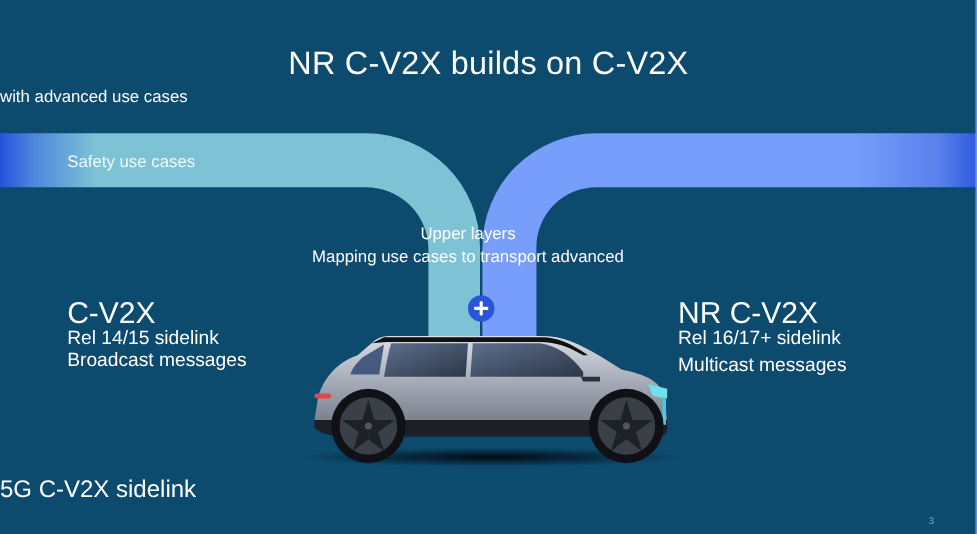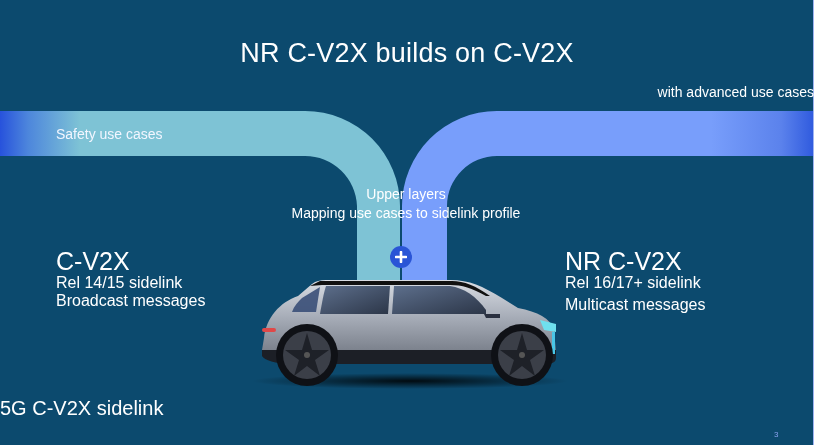--- a/index.html
+++ b/index.html
@@ -7,23 +7,23 @@
       width: 814px; height: 445px; overflow: hidden;
       background: #2752dc;
       font-family: "Liberation Sans", "DejaVu Sans", sans-serif;
       color: #ffffff;
       position: relative;
     }
     .slide { position: absolute; inset: 0; width: 814px; height: 445px; background: #0c4a6e; }
     .bands { position: absolute; left: 0; top: 0; width: 814px; height: 445px; }
     .txt { position: absolute; white-space: nowrap; color: #ffffff; }
     .title { left: 0; width: 814px; top: 38px; text-align: center; font-size: 27px; letter-spacing: 0.2px; }
-    .subtitle { left: 0; width: 814px; top: 84px; text-align: right; font-size: 14px; }
+    .subtitle { left: 0; width: 814px; top: 72px; text-align: left; font-size: 14px; }
     .band-label { top: 126px; font-size: 14px; color: #f2f6ff; }
-    .upper { left: 16px; width: 780px; text-align: center; font-size: 14px; line-height: 19px; top: 185px; }
+    .upper { left: 0; width: 780px; text-align: center; font-size: 14px; line-height: 19px; top: 185px; }
     .side-title { font-size: 25px; top: 247px; }
     .side-line { font-size: 16px; }
     .footer { left: 0; width: 814px; text-align: left; top: 397px; font-size: 20px; }
     .pagenum { left: 774px; top: 430px; font-size: 8px; color: #8aa2ee; }
     .plus {
       position: absolute; left: 390px; top: 246px; width: 22px; height: 22px;
       border-radius: 50%; background: #2a55d6;
       display: flex; align-items: center; justify-content: center;
     }
     .car { position: absolute; left: 250px; top: 278px; width: 320px; height: 112px; }
@@ -57,21 +57,21 @@
 
   <div class="right-edge"></div>
 
   <div class="txt title">NR C-V2X builds on C-V2X</div>
   <div class="txt subtitle">with advanced use cases</div>
 
   <div class="txt band-label" style="left:56px;">Safety use cases</div>
 
   <div class="txt upper">
     <div>Upper layers</div>
-    <div>Mapping use cases to sidelink profile</div>
+    <div>Mapping use cases to transport advanced</div>
   </div>
 
   <div class="plus">
     <svg width="12" height="12" viewBox="0 0 12 12">
         <path d="M6 1 V11 M1 6 H11" stroke="#ffffff" stroke-width="2.6" stroke-linecap="round"></path>
       </svg>
   </div>
 
   <div class="txt side-title" style="left:56px;">C-V2X</div>
   <div class="txt side-line" style="left:56px; top:274px;">Rel 14/15 sidelink</div>

